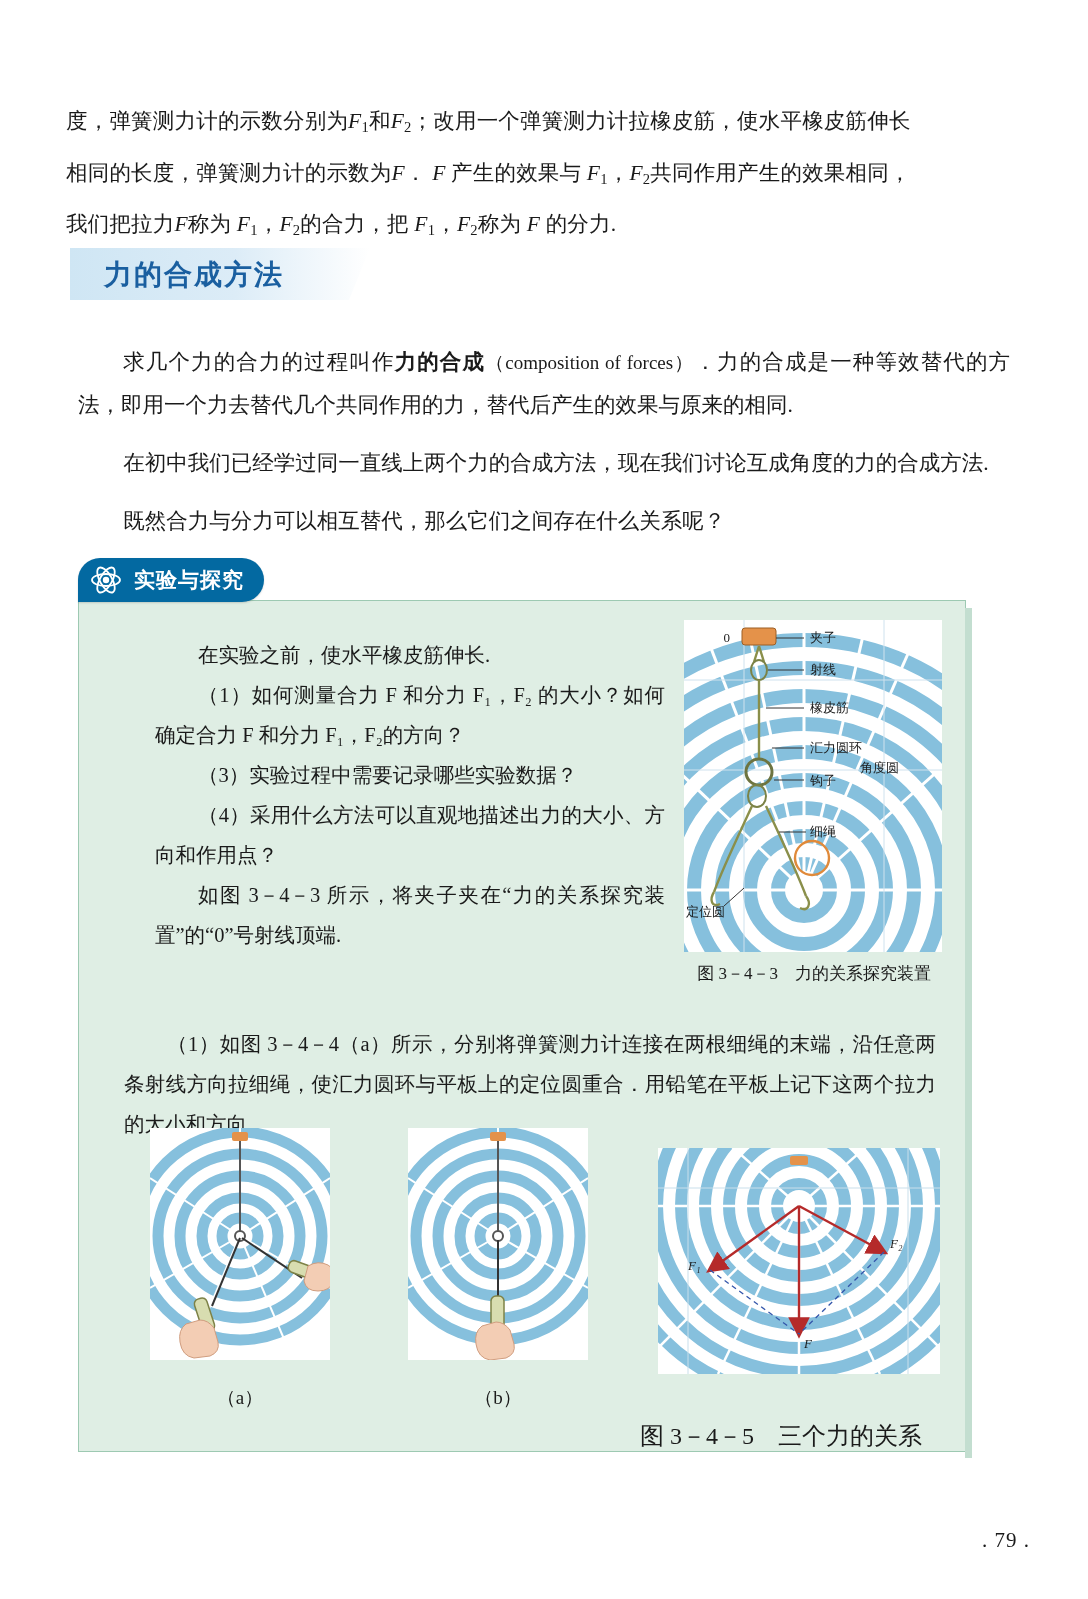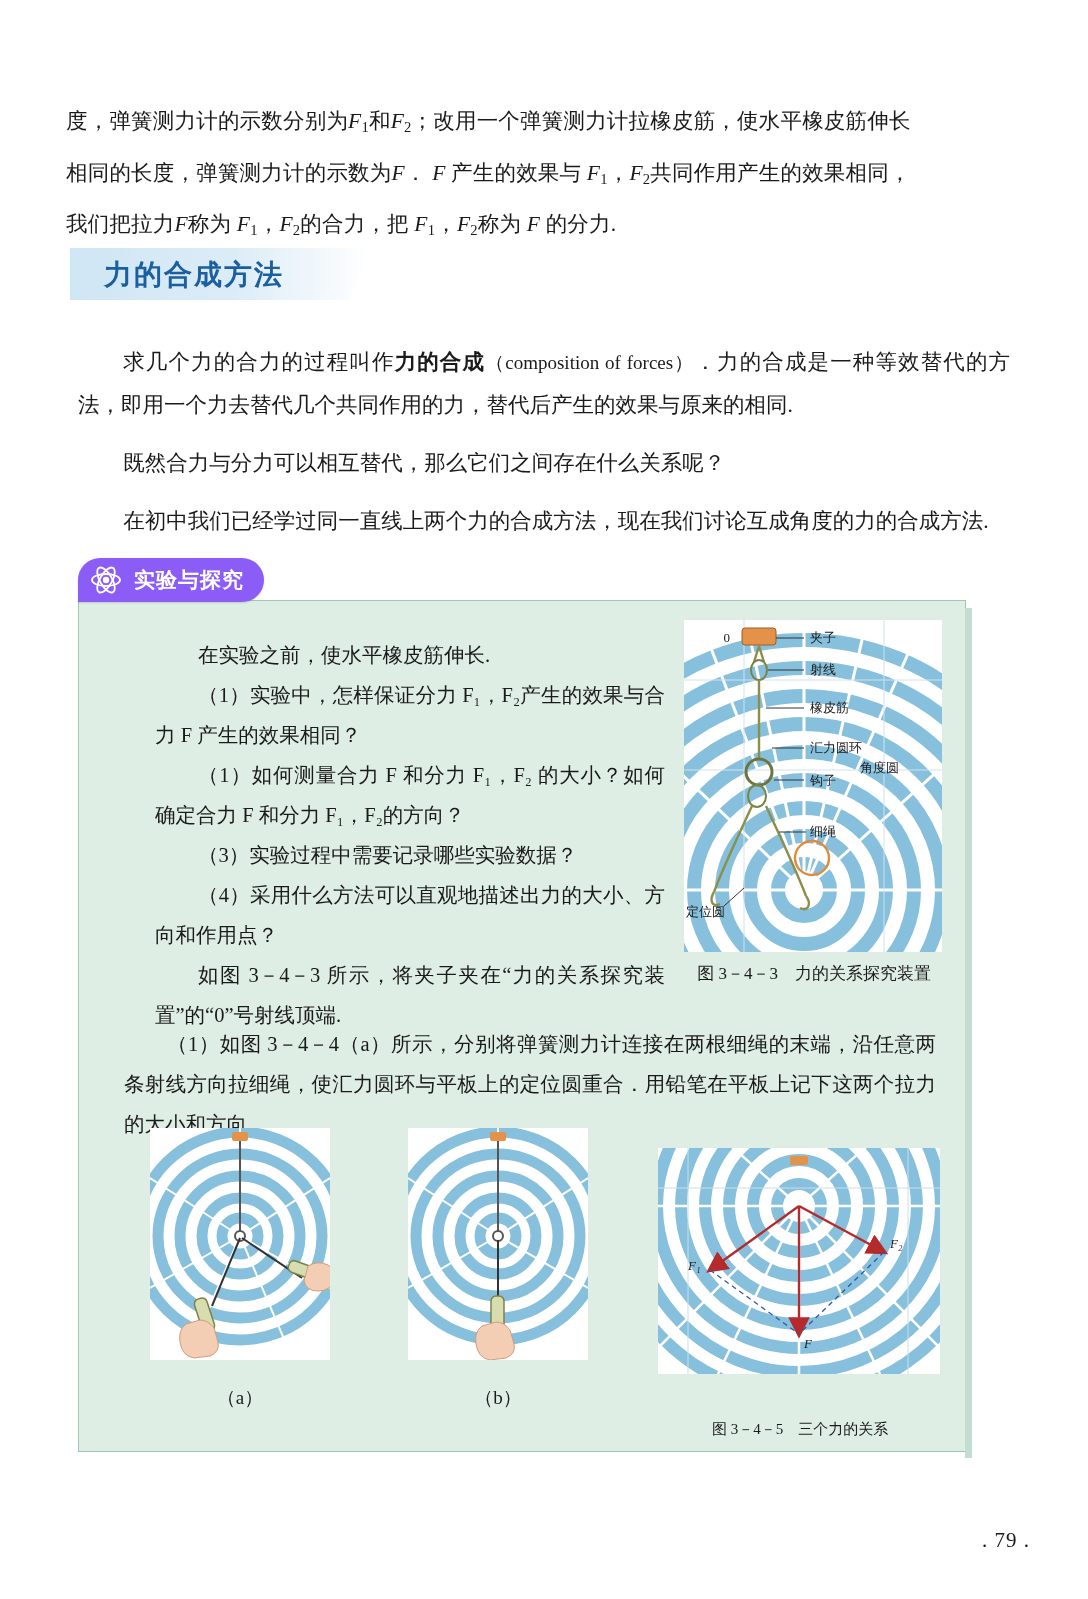--- a/index.html
+++ b/index.html
@@ -93,21 +93,21 @@
     width:7px; height:850px;
     background:#c3ded0;
   }
   .exp-tab {
     position: absolute;
     left: 78px;
     top: 558px;
     height: 44px;
     display: flex;
     align-items: center;
-    background: #8b5cf6;
+    background: #0369a1;
     border-radius: 22px 22px 22px 0;
     padding: 0 20px 0 56px;
     color: #ffffff;
     font-size: 21px;
     font-weight: bold;
     font-family: "Liberation Sans", sans-serif;
     letter-spacing: 1px;
     box-shadow: 0 1px 2px rgba(0,0,0,.15);
   }
   .exp-tab .atom {
@@ -153,21 +153,21 @@
   }
 
   
   .fig-a { position: absolute; left: 150px; top: 1128px; width: 180px; height: 232px; background:#fff; overflow:hidden;}
   .fig-b { position: absolute; left: 408px; top: 1128px; width: 180px; height: 232px; background:#fff; overflow:hidden;}
   .fig-c { position: absolute; left: 658px; top: 1148px; width: 282px; height: 226px; background:#fff; overflow:hidden;}
 
   .lbl-a { position: absolute; left: 150px; top: 1385px; width: 180px; text-align:center; font-size: 19px;}
   .lbl-b { position: absolute; left: 408px; top: 1385px; width: 180px; text-align:center; font-size: 19px;}
   .cap-344 { position: absolute; left: 140px; top: 1420px; width: 480px; text-align:center; font-size: 19px;}
-  .cap-345 { position: absolute; left: 640px; top: 1420px; width: 320px; text-align:center; font-size: 15px;}
+  .cap-345 { position: absolute; left: 640px; top: 1420px; width: 320px; font-size: 24px;}
 
   
   .pageno {
     position: absolute;
     right: 58px;
     bottom: 46px;
     font-size: 21px;
     letter-spacing: 1px;
   }
 
@@ -186,41 +186,40 @@
 
   <div class="sec-banner">
     <div class="bg"></div>
     <div class="txt">力的合成方法</div>
   </div>
 
   <div class="body-text">
     <p class="indent">
       <span>求几个力的合力的过程叫作</span><span class="bold">力的合成</span><span class="enword">（composition of forces）</span><span>．力的合成是一种等效替代的方法，即用一个力去替代几个共同作用的力，替代后产生的效果与原来的相同.</span>
     </p>
+    <p class="indent">在初中我们已经学过同一直线上两个力的合成方法，现在我们讨论互成角度的力的合成方法.</p>
     <p class="indent">既然合力与分力可以相互替代，那么它们之间存在什么关系呢？</p>
-    <p class="indent">在初中我们已经学过同一直线上两个力的合成方法，现在我们讨论互成角度的力的合成方法.</p>
   </div>
 
   <div class="exp-box"></div>
 
   <div class="exp-tab">
     <span class="atom">
       <svg width="36" height="36" viewBox="0 0 36 36">
         <circle cx="18" cy="18" r="3.2" fill="#ffffff"></circle>
         <ellipse cx="18" cy="18" rx="14" ry="6" fill="none" stroke="#ffffff" stroke-width="1.8"></ellipse>
         <ellipse cx="18" cy="18" rx="14" ry="6" fill="none" stroke="#ffffff" stroke-width="1.8" transform="rotate(60 18 18)"></ellipse>
         <ellipse cx="18" cy="18" rx="14" ry="6" fill="none" stroke="#ffffff" stroke-width="1.8" transform="rotate(120 18 18)"></ellipse>
       </svg>
     </span>
     <span>实验与探究</span>
   </div>
 
   <div class="exp-text">
     <p class="indent">在实验之前，使水平橡皮筋伸长.</p>
-    <p class="indent">（1）实验中，怎样保证分力 F₁，F₂产生的效果与合力 F 产生的效果相同？</p>
     <p class="indent">（1）如何测量合力 F 和分力 F₁，F₂ 的大小？如何确定合力 F 和分力 F₁，F₂的方向？</p>
     <p class="indent">（3）实验过程中需要记录哪些实验数据？</p>
     <p class="indent">（4）采用什么方法可以直观地描述出力的大小、方向和作用点？</p>
     <p class="indent">如图 3－4－3 所示，将夹子夹在“力的关系探究装置”的“0”号射线顶端.</p>
   </div>
 
   <div class="exp-wide">
     <p class="indent">（1）如图 3－4－4（a）所示，分别将弹簧测力计连接在两根细绳的末端，沿任意两条射线方向拉细绳，使汇力圆环与平板上的定位圆重合．用铅笔在平板上记下这两个拉力的大小和方向.</p>
   </div>
 

